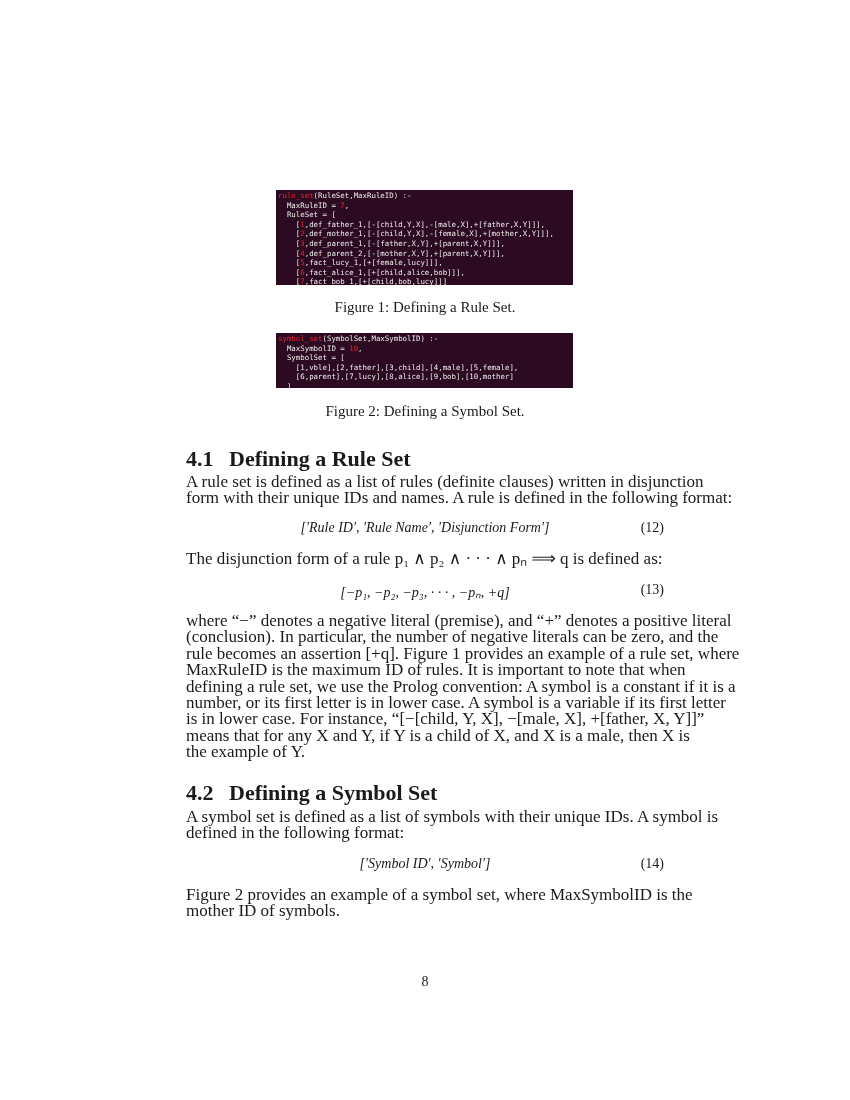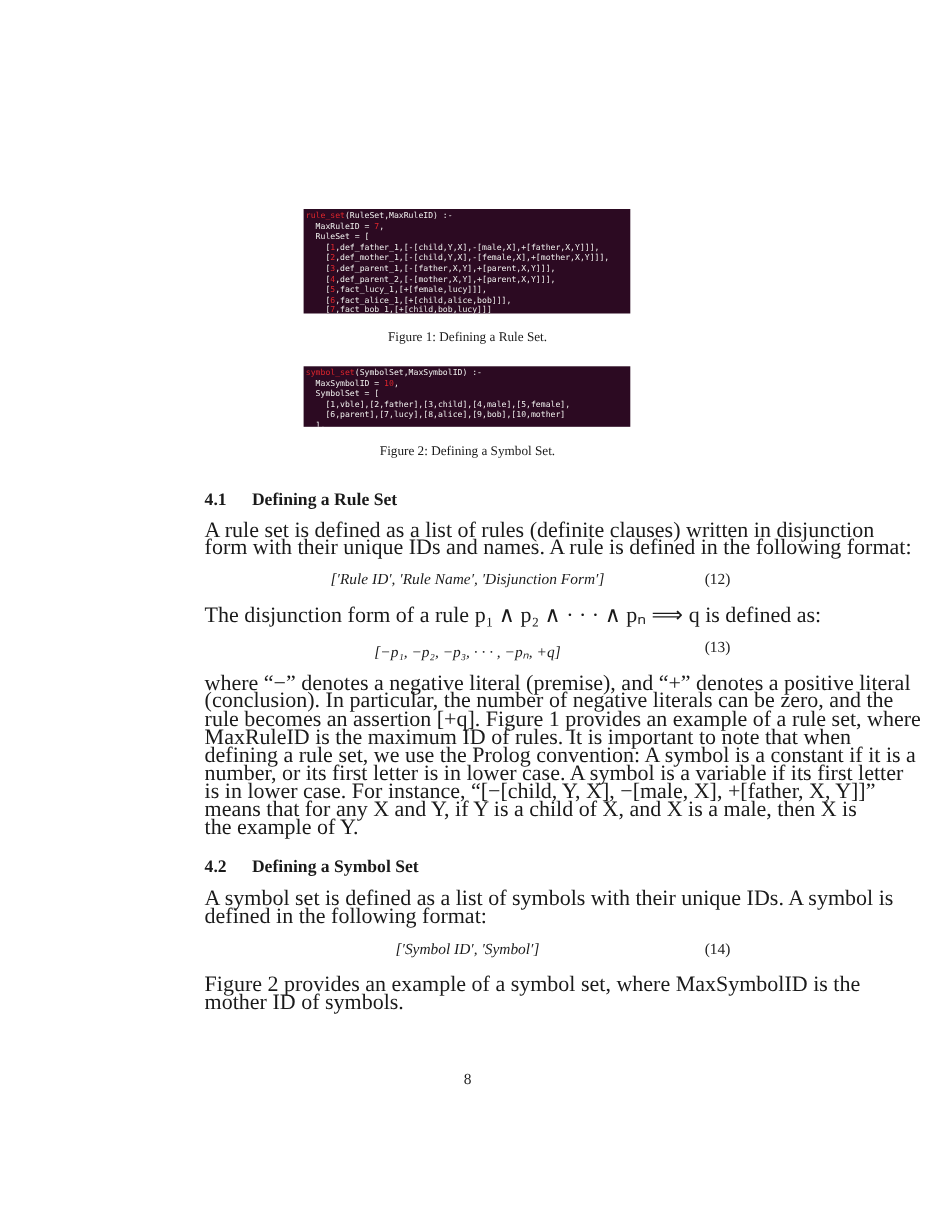--- a/index.html
+++ b/index.html
@@ -9,32 +9,32 @@
 
     .codebox { position: absolute; background: #2c0a22; color: #eeeeec;
       font-family: "DejaVu Sans Mono", "Liberation Mono", monospace;
       font-size: 7.4px; line-height: 9.6px; white-space: pre; padding: 1px 2px;
       box-sizing: border-box; overflow: hidden; }
     .codebox .red { color: #e0262d; }
     #fig1 { left: 276px; top: 178px; width: 297px; height: 95px; }
     #fig2 { left: 276px; top: 321px; width: 297px; height: 55px; }
 
     .caption { position: absolute; left: 0; width: 850px; text-align: center;
-      font-family: "Liberation Serif", "DejaVu Serif", serif; font-size: 12px; }
+      font-family: "Liberation Serif", "DejaVu Serif", serif; font-size: 15px; }
     #cap1 { top: 287px; }
     #cap2 { top: 391px; }
 
     .section-title { position: absolute; left: 186px;
-      font-family: "Liberation Serif", serif; font-weight: bold; font-size: 16px; }
+      font-family: "Liberation Serif", serif; font-weight: bold; font-size: 22px; }
     .section-title .num { display: inline-block; width: 43px; }
     #sec41 { top: 434px; }
     #sec42 { top: 768px; }
 
     .para { position: absolute; left: 186px; width: 478px;
-      font-family: "Liberation Serif", serif; font-size: 20px; line-height: 16.4px;
+      font-family: "Liberation Serif", serif; font-size: 17px; line-height: 16.4px;
       text-align: justify; }
     .para .line { display: block; text-align: justify; text-align-last: justify; height: 16.4px; white-space: nowrap; }
     .para .line.last { text-align-last: left; }
 
     .eq { position: absolute; left: 186px; width: 478px; height: 18px;
       font-family: "Liberation Serif", serif; font-size: 14px; }
     .eq .body { position: absolute; left: 0; right: 0; text-align: center; font-style: italic; }
     .eq .num { position: absolute; right: 0; font-style: normal; }
 
     #pagenum { position: absolute; top: 962px; left: 0; width: 850px; text-align: center;

